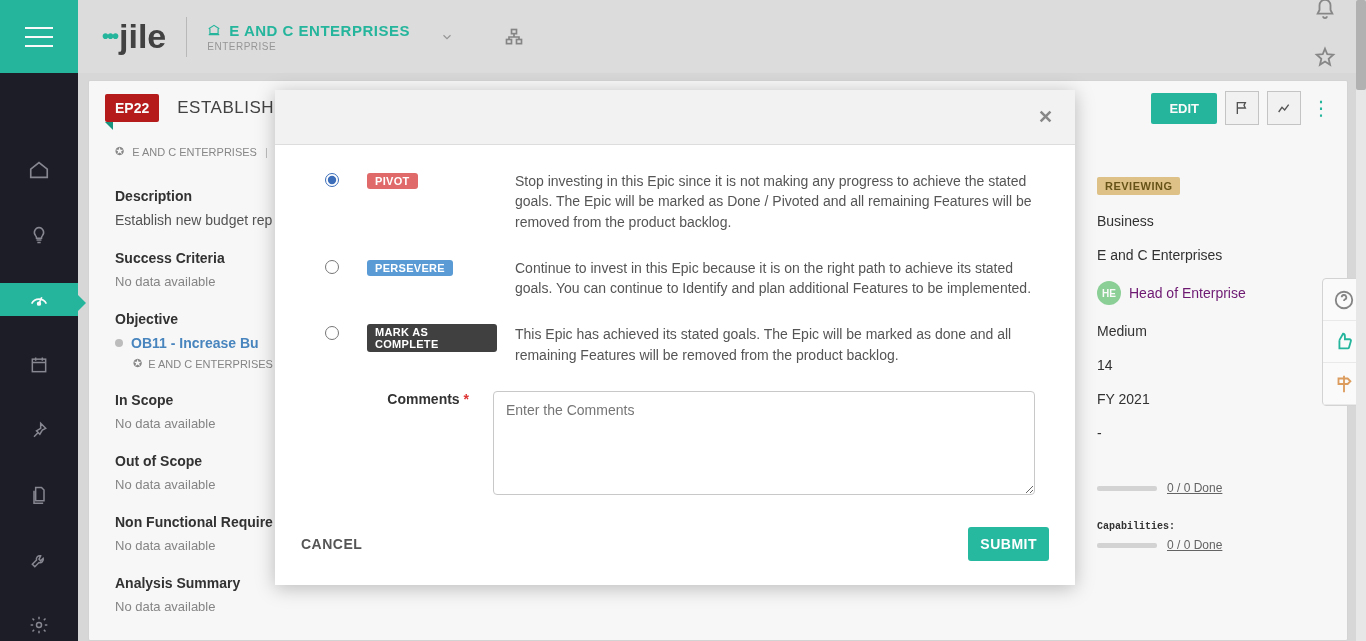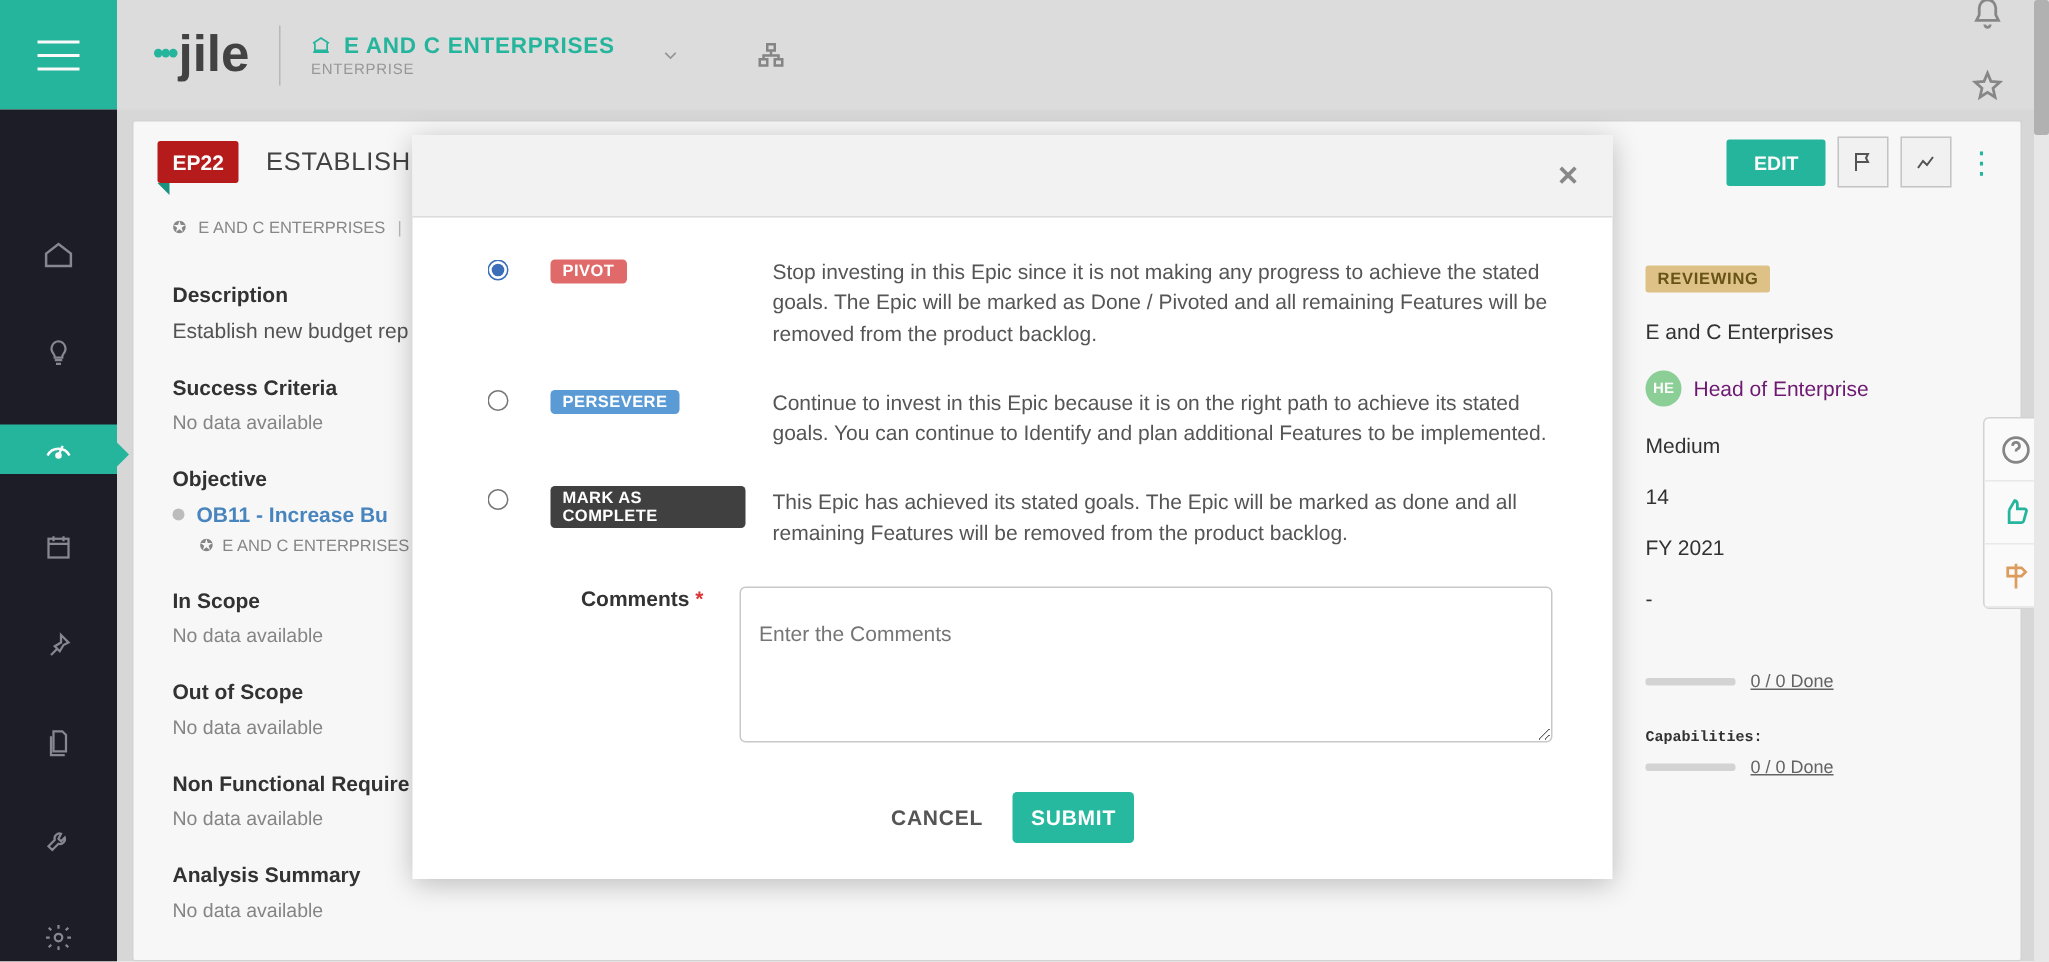--- a/index.html
+++ b/index.html
@@ -87,22 +87,22 @@
   .tag-col { width:130px; }
   .tag { display:inline-block; padding:2px 8px; border-radius:3px; font-size:11px; font-weight:bold; color:#fff; letter-spacing:0.3px;}
   .tag.pivot { background:#e06a6a; }
   .tag.persevere { background:#5a9bd5; }
   .tag.complete { background:#404040; }
   .desc-col { flex:1; font-size:14px; color:#555; line-height:1.45;}
   .comments-row { display:flex; align-items:flex-start; gap:18px; margin-top:8px;}
   .comments-label { width:150px; text-align:right; font-size:14px; color:#333; font-weight:bold; padding-right:6px;}
   .comments-label .req { color:#d33; }
   .comments-ta { flex:1; }
-  .comments-ta textarea { width:100%; height:104px; border:1px solid #c8c8c8; border-radius:4px; padding:22px 12px; font-size:14px; color:#555; resize: both; font-family:inherit;}
-  .modal-footer { display:flex; justify-content:center; gap:20px; padding: 18px 26px 24px 26px; align-items:center;}
+  .comments-ta textarea { width:100%; height:104px; border:1px solid #c8c8c8; border-radius:4px; padding:10px 12px; font-size:14px; color:#555; resize: both; font-family:inherit;}
+  .modal-footer { display:flex; justify-content:space-between; gap:20px; padding: 18px 26px 24px 26px; align-items:center;}
   .btn-cancel { background:none; border:none; color:#555; font-size:14px; font-weight:bold; cursor:pointer; letter-spacing:0.5px;}
   .btn-submit { background:#26b9a0; color:#fff; border:none; padding:9px 12px; font-size:14px; font-weight:bold; cursor:pointer; border-radius:3px; letter-spacing:0.5px;}
 
   svg { display:block; }
 </style>
 </head>
 <body>
 
 <div class="topbar">
   <div class="hamburger">
@@ -289,20 +289,21 @@
         <div class="sect-nodata">No data available</div>
       </div>
       <div class="sect">
         <div class="sect-label">Analysis Summary</div>
         <div class="sect-nodata">No data available</div>
       </div>
     </div>
 
     <div class="detail-right">
       <span class="status-pill">REVIEWING</span>
+      <div class="right-row">Business</div>
       <div class="right-row">E and C Enterprises</div>
       <div class="owner-row">
         <span class="owner-avatar">HE</span>
         <span class="owner-name">Head of Enterprise</span>
       </div>
       <div class="right-row">Medium</div>
       <div class="right-row">14</div>
       <div class="right-row">FY 2021</div>
       <div class="right-row">-</div>
       <div class="prog-row" style="margin-top:40px;">

